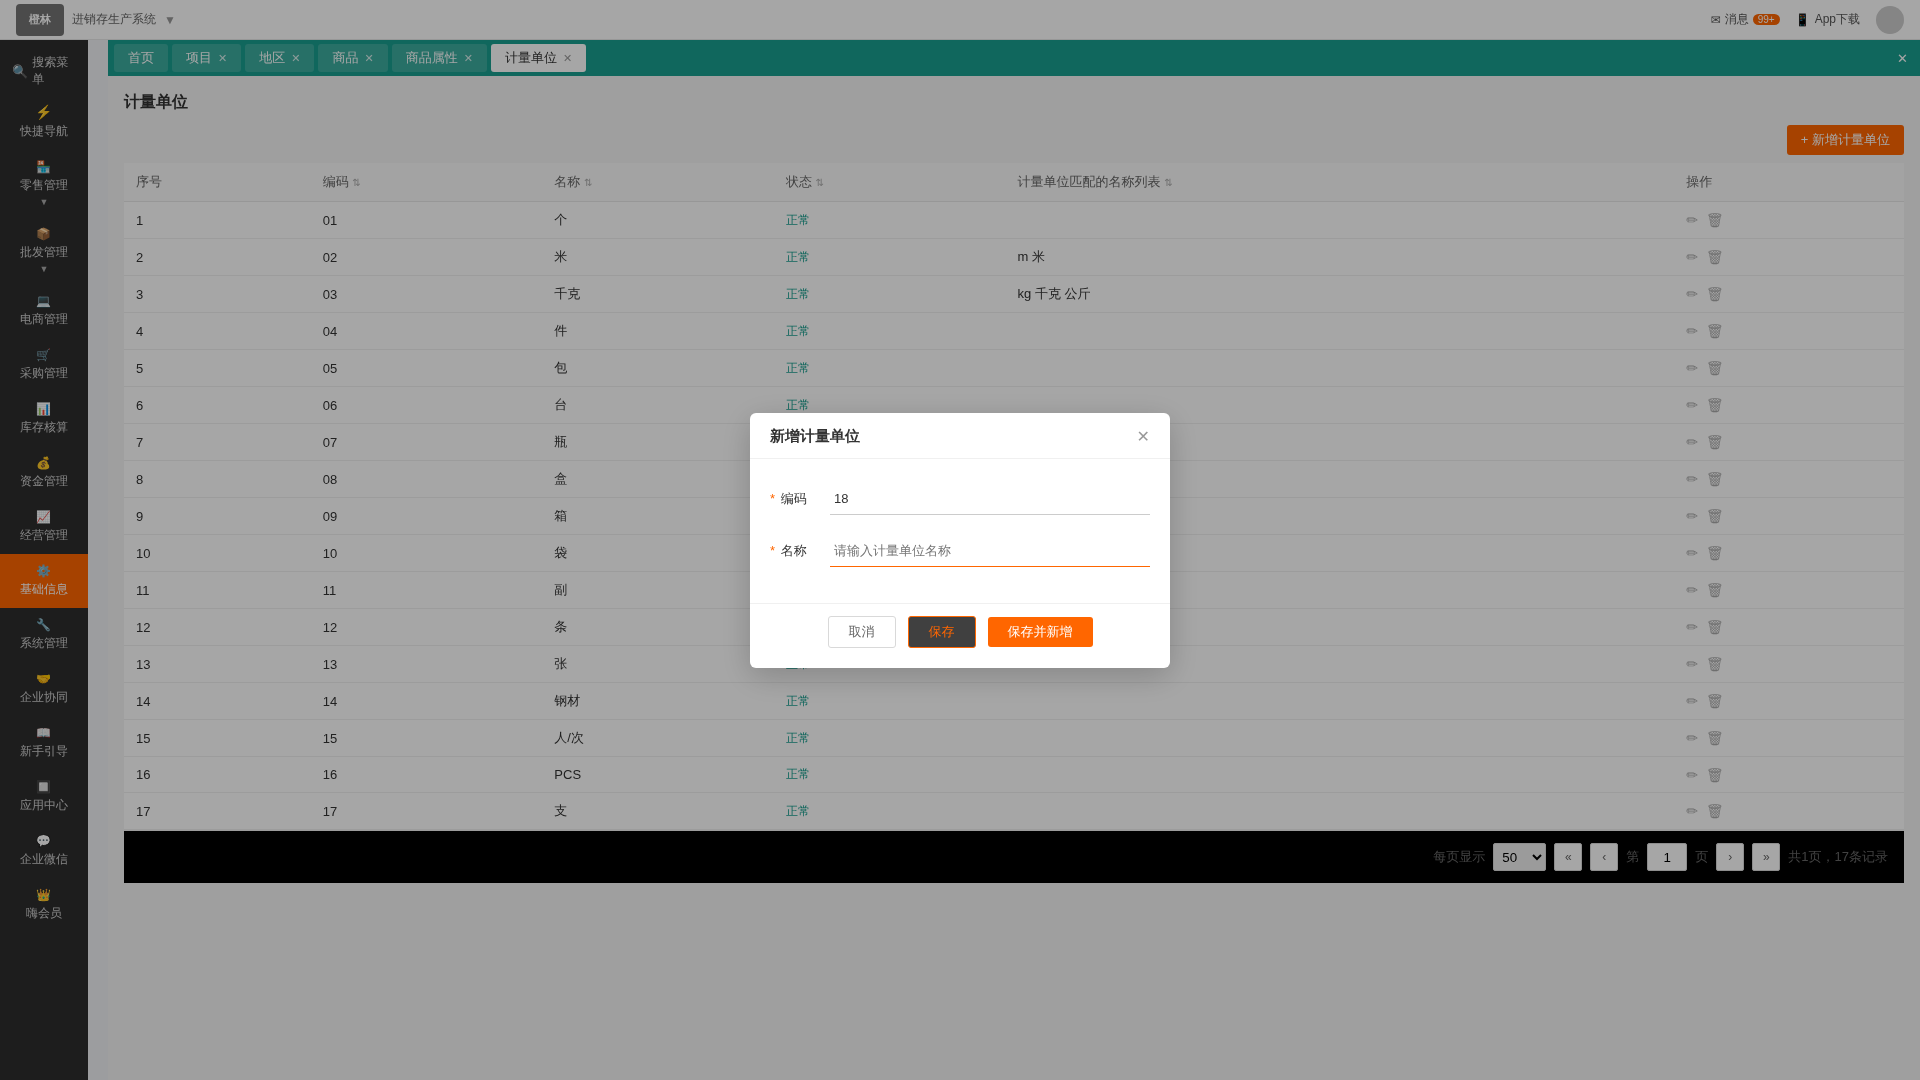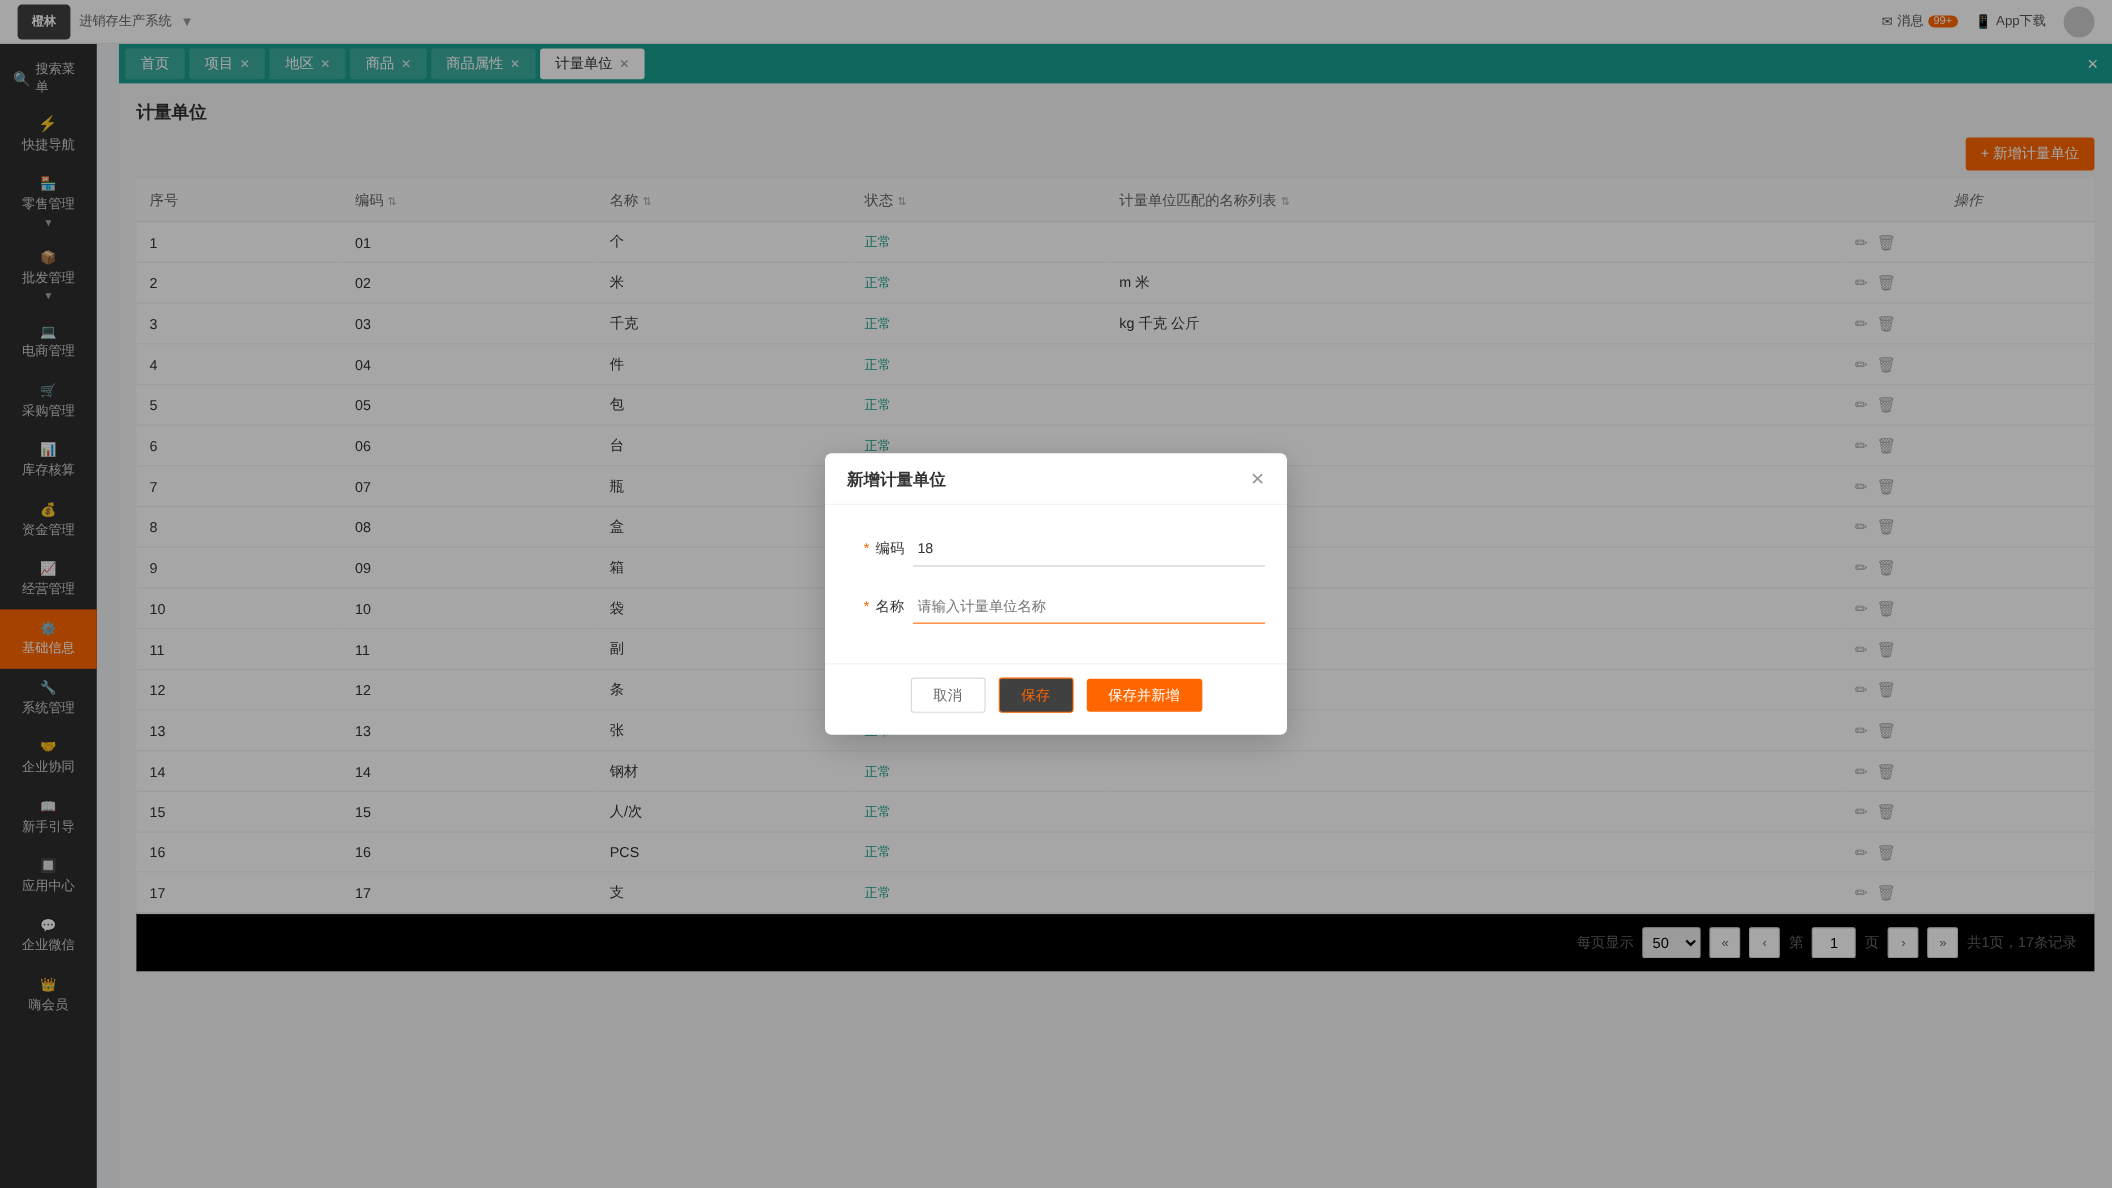--- a/index.html
+++ b/index.html
@@ -16,21 +16,21 @@
       justify-content: space-between;
     }
     .logo-area {
       display: flex;
       align-items: center;
       gap: 8px;
     }
     .logo-box {
       width: 48px;
       height: 32px;
-      background: #404040;
+      background: #737373;
       border-radius: 4px;
       display: flex;
       align-items: center;
       justify-content: center;
       color: #fff;
       font-size: 11px;
       font-weight: bold;
     }
     .logo-text { font-size: 12px; color: #666; }
     .header-right {
@@ -293,21 +293,20 @@
       padding: 24px 20px 16px;
     }
     .form-row {
       display: flex;
       align-items: center;
       margin-bottom: 20px;
       gap: 0;
     }
     .form-label {
       width: 60px;
-      text-align: right;
       color: #333;
       font-size: 13px;
       flex-shrink: 0;
       padding-right: 8px;
     }
     .form-label .required {
       color: #f60;
       margin-right: 2px;
     }
     .form-input {
@@ -511,21 +510,21 @@
               <span style="font-size:10px;color:#aaa;cursor:pointer;">⇅</span>
             </th>
             <th>
               <span>状态</span>
               <span style="font-size:10px;color:#aaa;cursor:pointer;">⇅</span>
             </th>
             <th>
               <span>计量单位匹配的名称列表</span>
               <span style="font-size:10px;color:#aaa;cursor:pointer;">⇅</span>
             </th>
-            <th style="text-align:center;font-style:italic;">操作</th>
+            <th style="text-align:left;">操作</th>
           </tr>
         </thead>
         <tbody id="table-body">
         <tr>
       <td>1</td>
       <td>01</td>
       <td>个</td>
       <td><span class="status-badge">正常</span></td>
       <td></td>
       <td>

